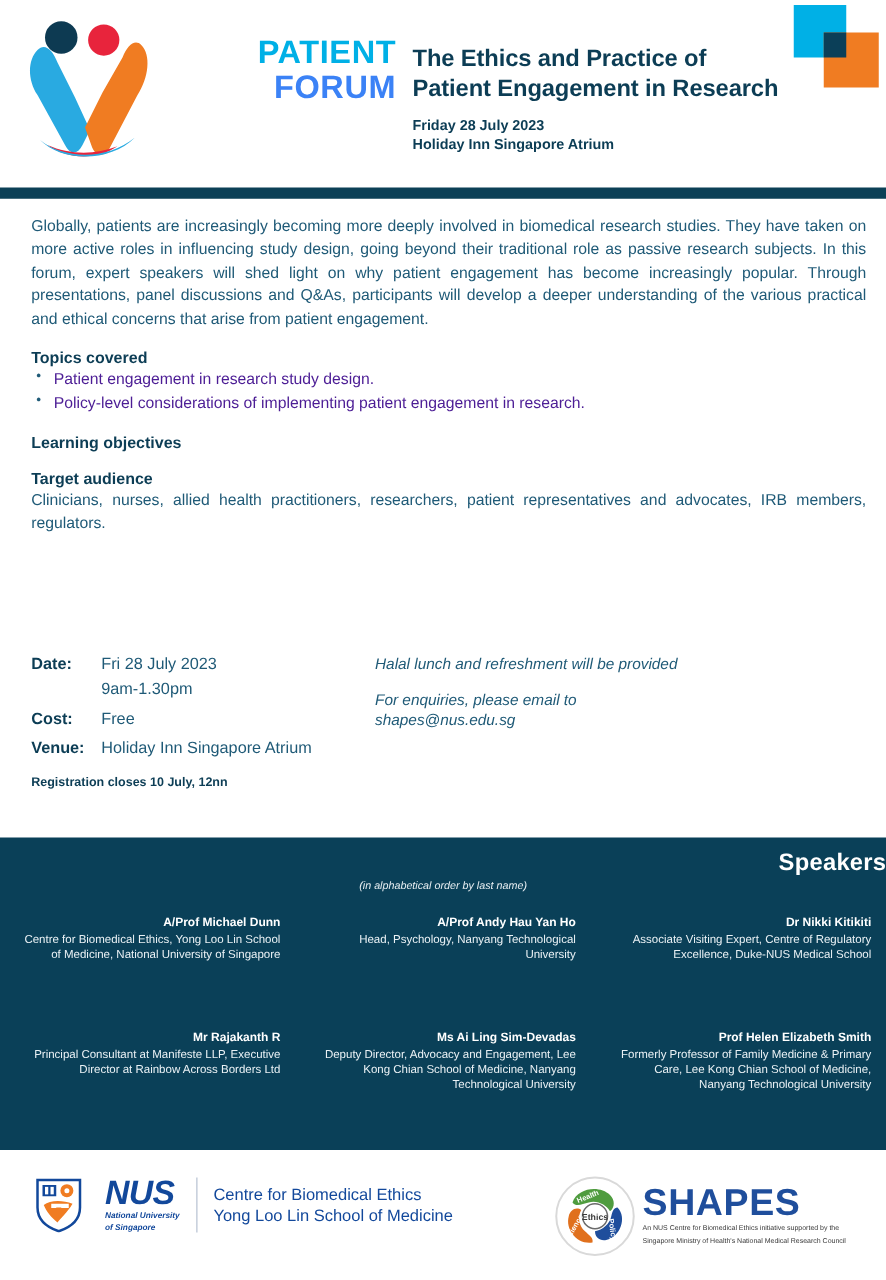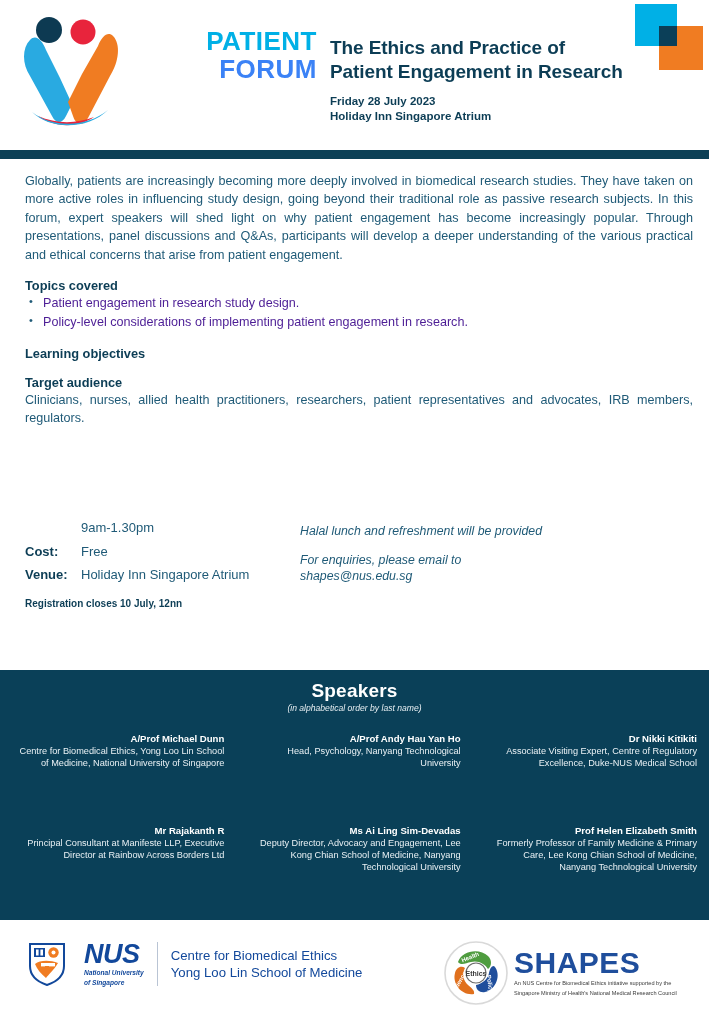--- a/index.html
+++ b/index.html
@@ -56,21 +56,21 @@
   .det-row{display:flex;margin-bottom:8px;}
   .det-label{width:56px;font-size:13px;font-weight:bold;color:#0c3d55;flex:none;}
   .det-val{font-size:13px;color:#1f5a77;}
   .det-val2{font-size:13px;color:#1f5a77;margin:-3px 0 9px 56px;}
   .reg{margin-top:16px;font-size:10px;font-weight:bold;color:#0c3d55;}
   .det-right{position:absolute;left:275px;top:0;width:270px;}
   .note{font-size:12.3px;font-style:italic;color:#1f5a77;line-height:1.32;margin-bottom:13px;}
 
   
   .speakers{position:absolute;left:0;top:670px;width:709px;height:250px;background:#0a4058;color:#ffffff;}
-  .sp-title{text-align:center;padding-top:10px;font-size:19px;font-weight:bold;color:#ffffff;letter-spacing:.2px;}
+  .sp-title{text-align:right;padding-top:10px;font-size:19px;font-weight:bold;color:#ffffff;letter-spacing:.2px;}
   .sp-sub{text-align:center;font-size:8.6px;font-style:italic;color:#e7eef2;margin-top:1px;}
   .sp-grid{display:flex;flex-wrap:wrap;margin-top:20px;}
   .sp-cell{width:33.333%;box-sizing:border-box;padding:0 12px;text-align:right;height:92px;}
   .sp-name{font-size:9.6px;font-weight:bold;color:#ffffff;line-height:1.25;}
   .sp-aff{font-size:9.2px;color:#eaf1f5;line-height:1.28;margin-top:1px;}
 
   
   .footer{position:absolute;left:0;top:920px;width:709px;height:104px;background:#ffffff;}
   .nus{position:absolute;left:28px;top:22px;display:flex;align-items:center;}
   .nus-shield{width:38px;height:44px;flex:none;}
@@ -147,20 +147,24 @@
     </div>
 
     <div class="sec">
       <h3>Target audience</h3>
       <p class="plain">Clinicians, nurses, allied health practitioners, researchers, patient representatives and advocates, IRB members, regulators.</p>
     </div>
   </div>
 
   <div class="details">
     <div class="det-left">
+      <div class="det-row">
+        <div class="det-label">Date:</div>
+        <div class="det-val">Fri 28 July 2023</div>
+      </div>
       <div class="det-val2">9am-1.30pm</div>
       <div class="det-row">
         <div class="det-label">Cost:</div>
         <div class="det-val">Free</div>
       </div>
       <div class="det-row">
         <div class="det-label">Venue:</div>
         <div class="det-val">Holiday Inn Singapore Atrium</div>
       </div>
       <div class="reg">Registration closes 10 July, 12nn</div>

